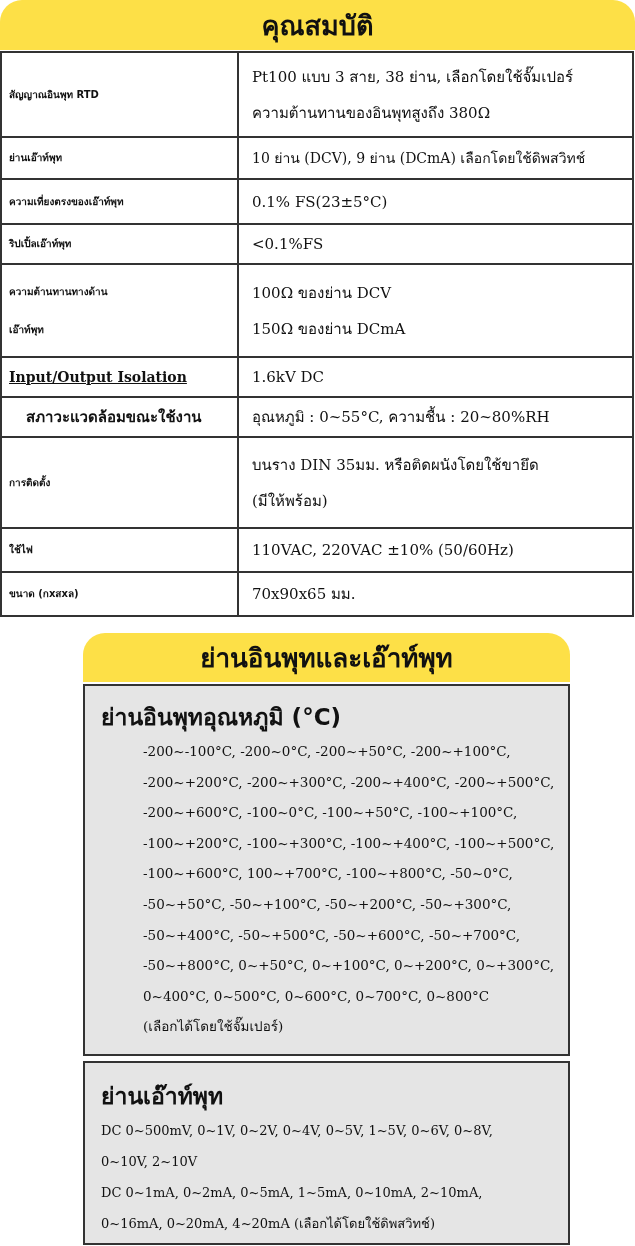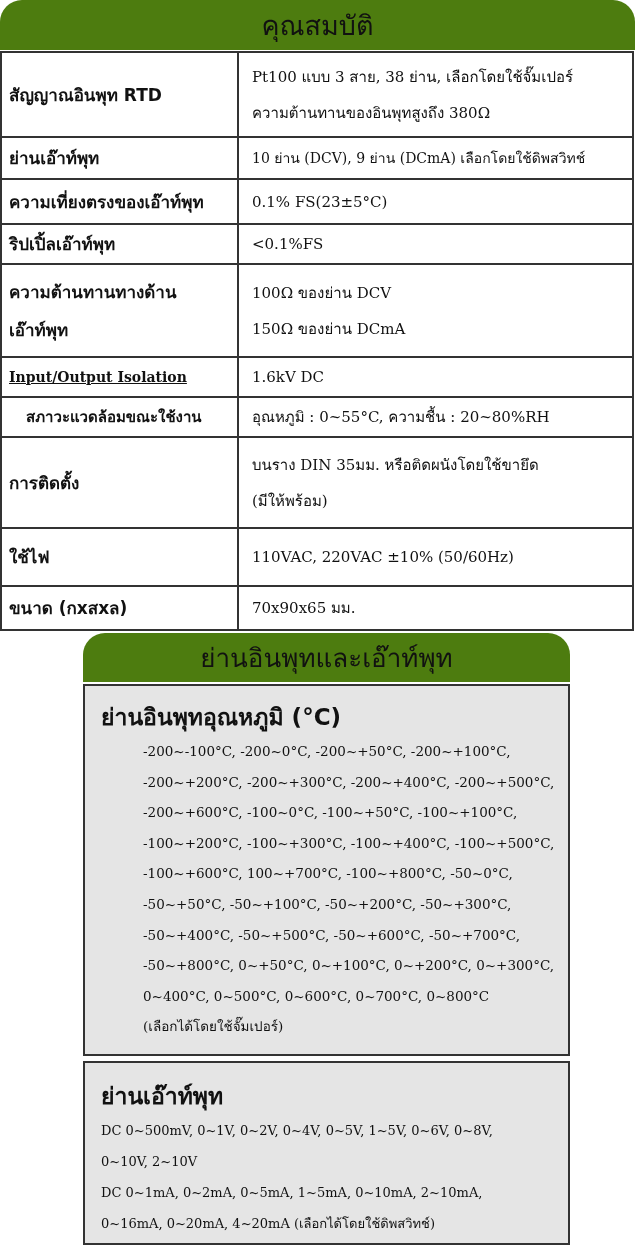--- a/index.html
+++ b/index.html
@@ -10,27 +10,27 @@
     body {
       width: 635px;
       height: 1246px;
       position: relative;
       overflow: hidden;
       font-family: "DejaVu Serif", "Liberation Serif", serif;
       color: #111111;
     }
     .banner {
       position: absolute;
-      background: #4d7c0f;
+      background: #fde047;
       border-radius: 22px 22px 0 0;
       display: flex;
       align-items: center;
       justify-content: center;
       font-family: "DejaVu Sans", "Liberation Sans", sans-serif;
-      font-weight: normal;
+      font-weight: bold;
       color: #111111;
     }
     .banner-1 {
       left: 0;
       top: 0;
       width: 635px;
       height: 50px;
       font-size: 27px;
     }
     .banner-2 {
@@ -52,21 +52,21 @@
       border: 2px solid #333333;
       vertical-align: middle;
       padding: 0 0 0 7px;
       font-size: 15px;
       line-height: 20px;
     }
     table.spec td.label {
       width: 228px;
       font-family: "DejaVu Sans", "Liberation Sans", sans-serif;
       font-weight: bold;
-      font-size: 17px;
+      font-size: 10px;
     }
     table.spec td.label.latin {
       font-family: "DejaVu Serif", "Liberation Serif", serif;
       font-size: 14px;
       text-decoration: underline;
     }
     table.spec td.value {
       padding-left: 13px;
       font-size: 15px;
     }
@@ -186,21 +186,21 @@
     </tr>
     <tr style="height:91px;">
       <td class="label">
           <span class="line">การติดตั้ง</span>
         </td>
       <td class="value">
         <span class="line">บนราง DIN 35มม. หรือติดผนังโดยใช้ขายึด</span>
         <span class="line">(มีให้พร้อม)</span>
       </td>
     </tr>
-    <tr style="height:58px;margin-top:36px;">
+    <tr style="height:44px;margin-top:36px;">
       <td class="label">
           <span class="line">ใช้ไฟ</span>
         </td>
       <td class="value">
           <span class="line">110VAC, 220VAC ±10% (50/60Hz)</span>
         </td>
     </tr>
     <tr style="height:44px;">
       <td class="label">
           <span class="line">ขนาด (กxสxล)</span>

